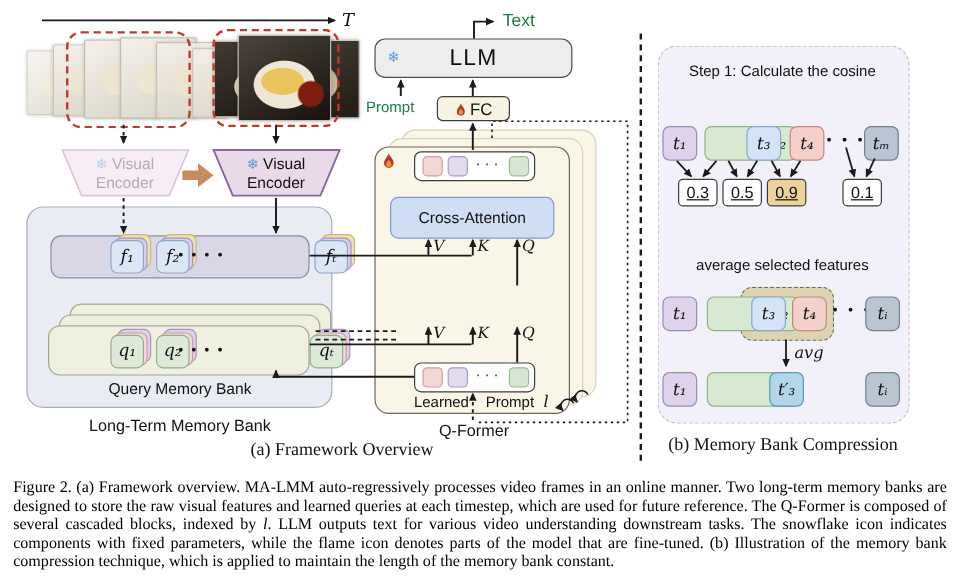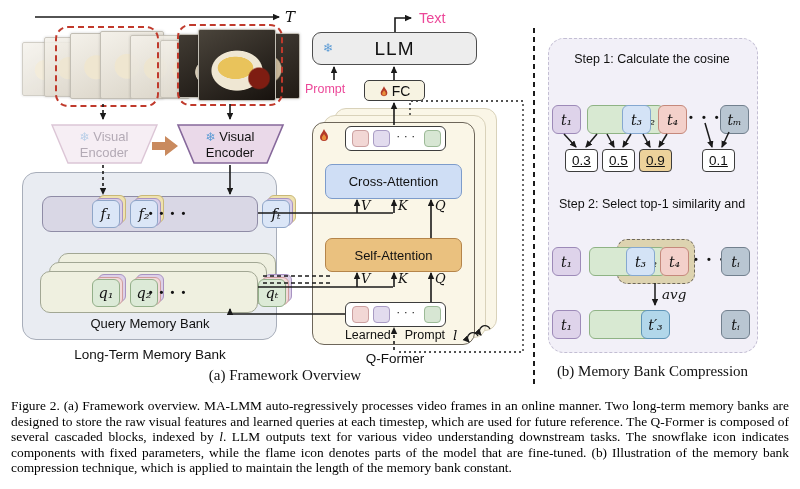--- a/index.html
+++ b/index.html
@@ -58,21 +58,21 @@
   .tok-p{background:#f2d7d5;border-color:#cba0a0;}
   .tok-l{background:#e2dbee;border-color:#a99cc4;}
   .tok-g{background:#d7e6d3;border-color:#9cba97;}
   .tokdots{position:absolute;font-weight:bold;font-size:9px;letter-spacing:1px;text-align:center;color:#333;}
   .mathlbl{position:absolute;z-index:10;font-family:"DejaVu Serif",serif;font-style:italic;font-size:13px;color:#111;}
   
   .llm{background:#ededed;border:1.6px solid #4d4d4d;border-radius:9px;z-index:3;
        display:flex;align-items:center;justify-content:center;font-size:19px;font-weight:500;letter-spacing:1px;}
   .fc{background:#f7f3e2;border:1.4px solid #3d3d3d;border-radius:5px;z-index:6;
       display:flex;align-items:center;justify-content:center;gap:3px;font-size:14px;}
-  .plain{position:absolute;z-index:10;font-size:13px;color:#ec4899;}
+  .plain{position:absolute;z-index:10;font-size:13px;color:#15803d;}
   
   .panelb{background:#f2f0f8;border:1.6px dashed #c3bed3;border-radius:16px;z-index:1;}
   .steptxt{position:absolute;z-index:10;text-align:center;font-size:12.5px;color:#111;width:200px;left:552px;}
   .tcard{position:absolute;z-index:3;width:27px;height:27px;border-radius:6px;border:1.2px solid;
          display:flex;align-items:center;justify-content:center;
          font-family:"DejaVu Serif",serif;font-style:italic;font-size:14px;color:#111;}
   .t1c{background:#ded3ea;border-color:#9d8ab8;}
   .t2c{background:#d8e9d2;border-color:#8fb385;padding-left:48px;}
   .t3c{background:#d4e3f6;border-color:#85a8d0;}
   .t4c{background:#f3d0ca;border-color:#c5897c;}
@@ -242,21 +242,20 @@
   <div class="tokbox" style="left:345px;top:126px;width:99px;height:23px">
     <span class="tok tok-p" style="left:6px;top:3px"></span>
     <span class="tok tok-l" style="left:27px;top:3px"></span>
     <span class="tokdots" style="left:44px;top:5px;width:33px">· · ·</span>
     <span class="tok tok-g" style="left:78px;top:3px"></span>
   </div>
   <div class="attn ca" style="left:325px;top:164px;width:135px;height:33px">Cross-Attention</div>
   <div class="mathlbl" style="left:361px;top:198px">V</div>
   <div class="mathlbl" style="left:398px;top:198px">K</div>
   <div class="mathlbl" style="left:435px;top:198px">Q</div>
-  <div class="attn sa" style="left:325px;top:238px;width:135px;height:32px">Self-Attention</div>
   <div class="mathlbl" style="left:361px;top:271px">V</div>
   <div class="mathlbl" style="left:398px;top:271px">K</div>
   <div class="mathlbl" style="left:435px;top:271px">Q</div>
   <div class="tokbox" style="left:345px;top:302px;width:99px;height:23px">
     <span class="tok tok-p" style="left:6px;top:3px"></span>
     <span class="tok tok-l" style="left:27px;top:3px"></span>
     <span class="tokdots" style="left:44px;top:5px;width:33px">· · ·</span>
     <span class="tok tok-g" style="left:78px;top:3px"></span>
   </div>
   <div class="abs z10" style="left:330px;top:328px;width:130px;display:flex;justify-content:center;gap:14px;font-size:12.5px">
@@ -290,21 +289,21 @@
   <div class="tcard t3c" style="left:622px;top:105px">t₃</div>
   <div class="tcard t4c" style="left:658px;top:105px">t₄</div>
   <div class="pdots" style="left:689px;top:111px">• • •</div>
   <div class="tcard tmc" style="left:720px;top:105px">tₘ</div>
 
   <div class="simbox" style="left:565px;top:149px">0.3</div>
   <div class="simbox" style="left:602px;top:149px">0.5</div>
   <div class="simbox simhl" style="left:639px;top:149px">0.9</div>
   <div class="simbox" style="left:702px;top:149px">0.1</div>
 
-  <div class="steptxt" style="top:197px">Step 2: Select top-1 similarity and</div>
+  <div class="steptxt" style="top:214px">average selected features</div>
 
   <div class="avgbox" style="left:617px;top:239px;width:76px;height:43px"></div>
   <div class="tcard t1c" style="left:552px;top:247px">t₁</div>
   <div class="tcard t2c" style="left:589px;top:247px">t₂</div>
   <div class="tcard t3c" style="left:626px;top:247px">t₃</div>
   <div class="tcard t4c" style="left:660px;top:247px">t₄</div>
   <div class="pdots" style="left:694px;top:253px">• • •</div>
   <div class="tcard tmc" style="left:721px;top:247px">tᵢ</div>
 
   <div class="mathlbl" style="left:662px;top:286px;font-size:13.5px">avg</div>

